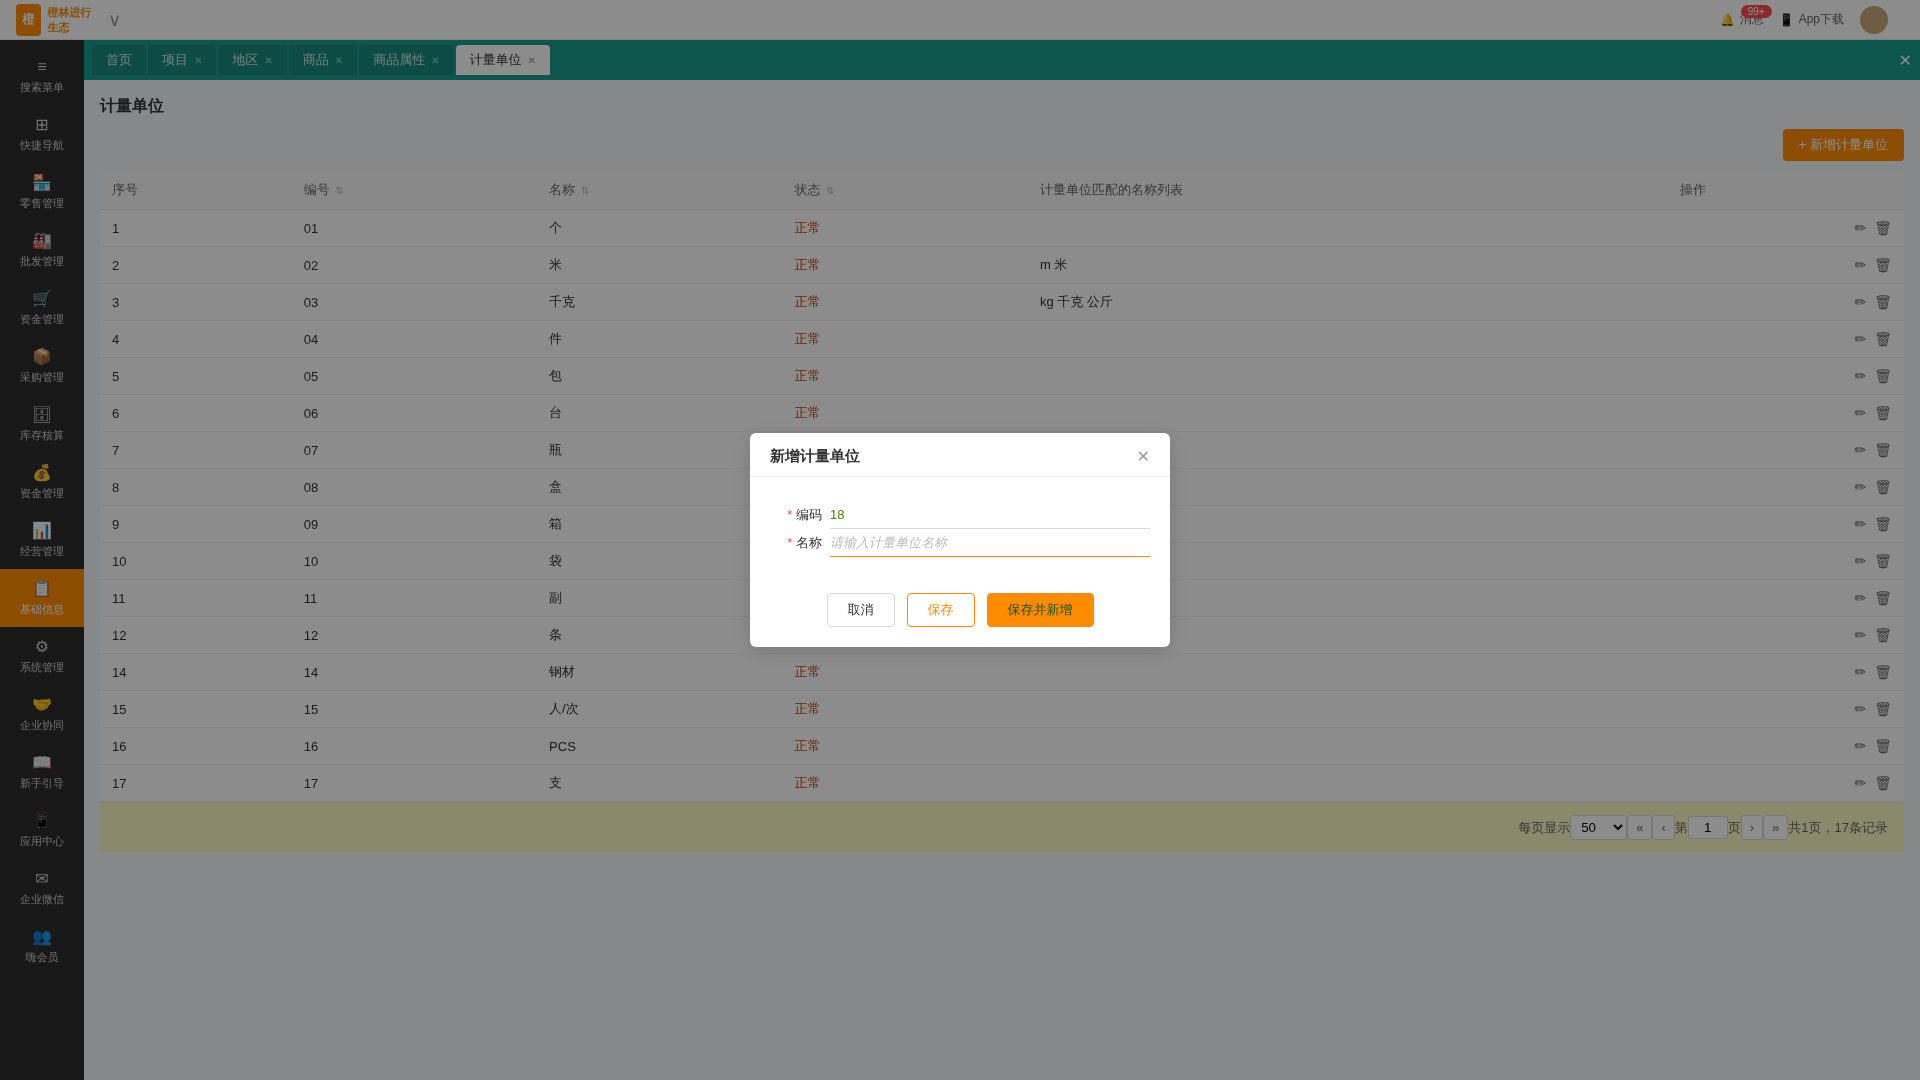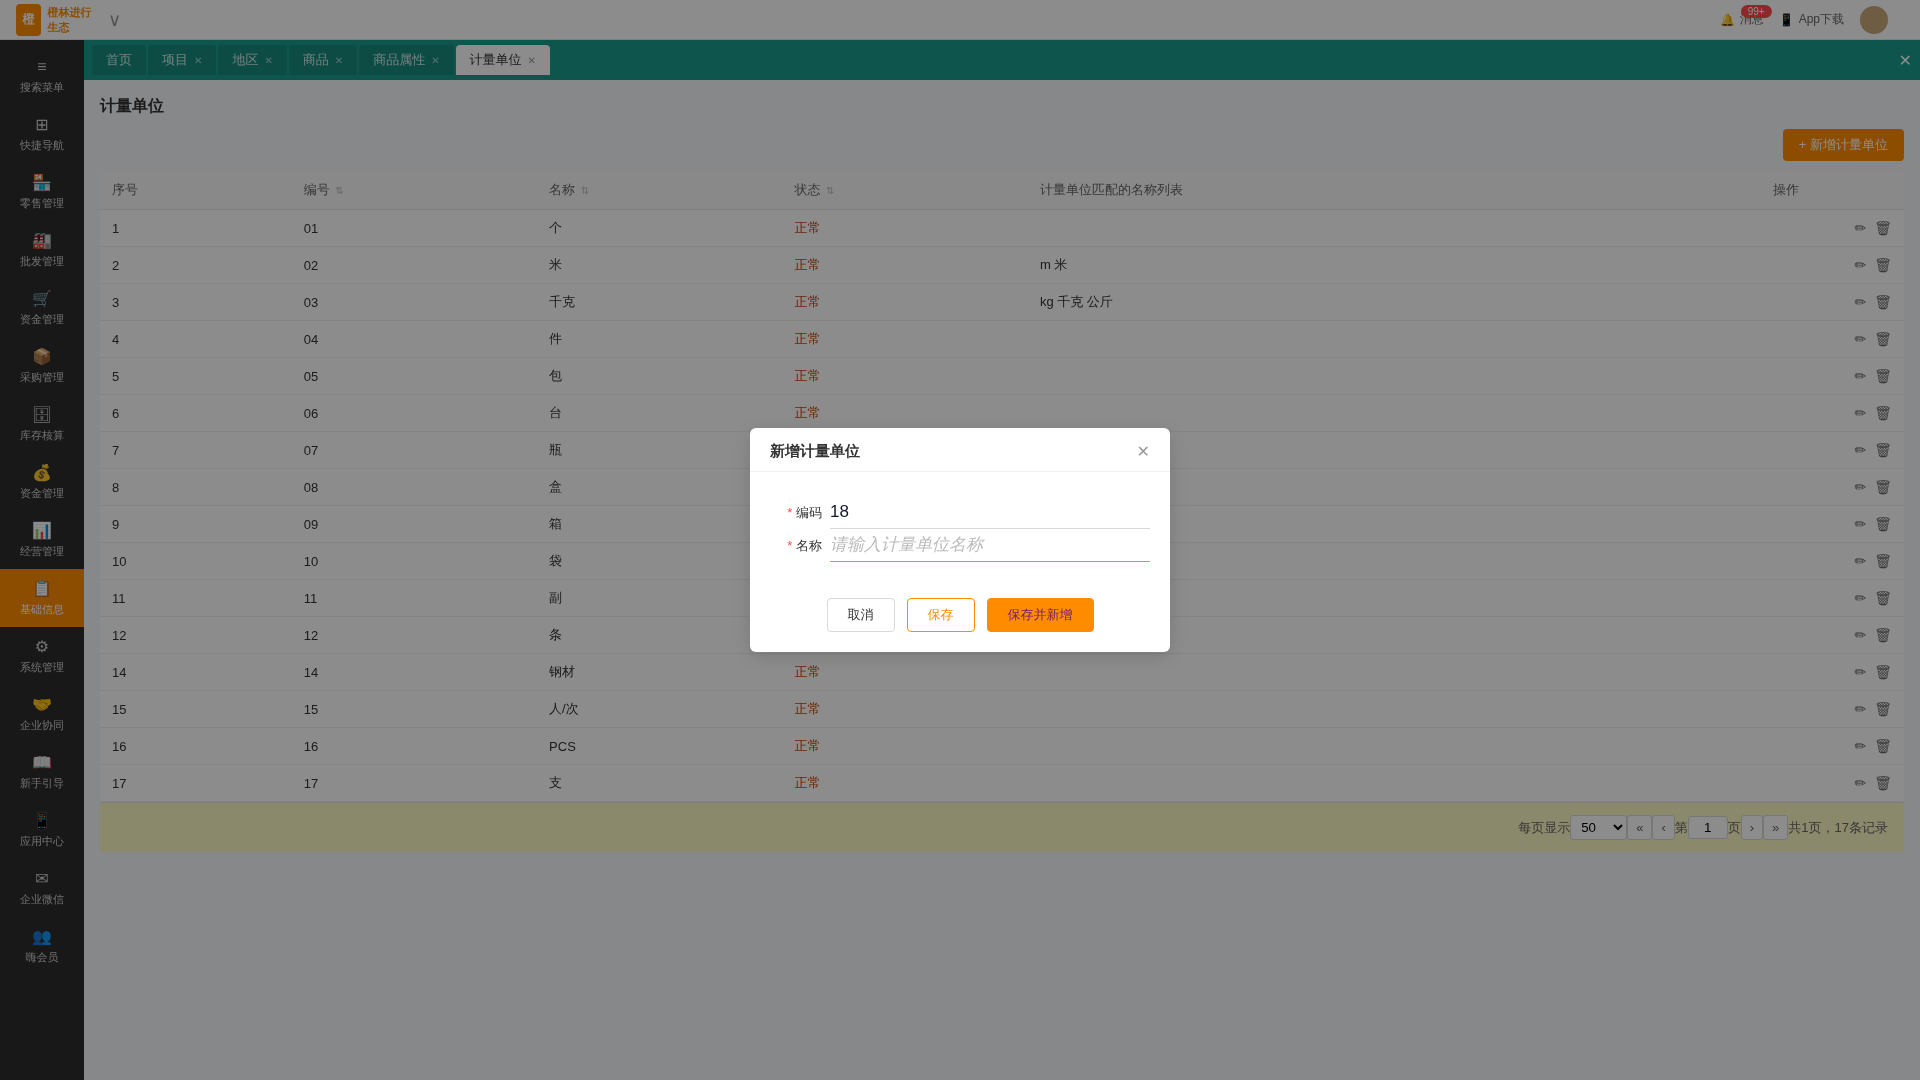--- a/index.html
+++ b/index.html
@@ -61,27 +61,27 @@
 
     
     .modal-overlay { position: fixed; top: 0; left: 0; width: 100%; height: 100%; background: rgba(0,0,0,0.45); z-index: 1000; display: flex; align-items: center; justify-content: center; }
     .modal { background: #fff; border-radius: 6px; width: 420px; box-shadow: 0 4px 20px rgba(0,0,0,0.15); overflow: hidden; }
     .modal-header { padding: 14px 20px 10px; border-bottom: 1px solid #f0f0f0; display: flex; align-items: center; justify-content: space-between; }
     .modal-title { font-size: 15px; font-weight: 600; color: #333; }
     .modal-close { cursor: pointer; color: #999; font-size: 16px; }
     .modal-body { padding: 24px 20px; }
     .form-row { display: flex; align-items: center; }
     .form-label { width: 60px; text-align: right; font-size: 13px; color: #333; padding-right: 8px; }
-    .form-input { flex: 1; border: none; border-bottom: 1px solid #d9d9d9; padding: 6px 0; font-size: 17px; outline: none; color: #0f172a; }
+    .form-input { flex: 1; border: none; border-bottom: 1px solid #d9d9d9; padding: 6px 0; font-size: 13px; outline: none; color: #4d7c0f; }
     .form-input.highlight { border-bottom-color: #ff8c00; font-style: italic; }
     .form-input::placeholder { color: #bbb; }
     .modal-footer { padding: 12px 20px 20px; display: flex; align-items: center; justify-content: center; gap: 12px; }
     .btn-cancel { background: #fff; color: #333; border: 1px solid #d9d9d9; padding: 7px 20px; border-radius: 4px; font-size: 13px; cursor: pointer; }
     .btn-save { background: #fff; color: #ff8c00; border: 1px solid #ff8c00; padding: 7px 20px; border-radius: 4px; font-size: 13px; cursor: pointer; }
-    .btn-save-new { background: #ff8c00; color: #701a75; border: 1px solid #ff8c00; padding: 7px 20px; border-radius: 4px; font-size: 13px; cursor: pointer; }
+    .btn-save-new { background: #ff8c00; color: #14532d; border: 1px solid #ff8c00; padding: 7px 20px; border-radius: 4px; font-size: 13px; cursor: pointer; }
   </style>
 </head>
 <body>
 
 <div class="top-bar">
   <div class="top-bar-left">
     <div class="logo-area">
       <div class="logo-icon">橙</div>
       <div class="logo-text" style="font-size:11px;line-height:1.3;">橙林进行生态</div>
     </div>
@@ -208,21 +208,21 @@
       </div>
 
       <table class="data-table">
         <thead>
           <tr>
             <th>序号</th>
             <th>编号 <span class="sort-icon">⇅</span></th>
             <th>名称 <span class="sort-icon">⇅</span></th>
             <th>状态 <span class="sort-icon">⇅</span></th>
             <th>计量单位匹配的名称列表</th>
-            <th style="text-align:center;">操作</th>
+            <th style="text-align:left;">操作</th>
           </tr>
         </thead>
         <tbody id="table-body">
         <tr>
       <td>1</td>
       <td>01</td>
       <td>个</td>
       <td><span class="status-normal">正常</span></td>
       <td></td>
       <td style="text-align:right;">

